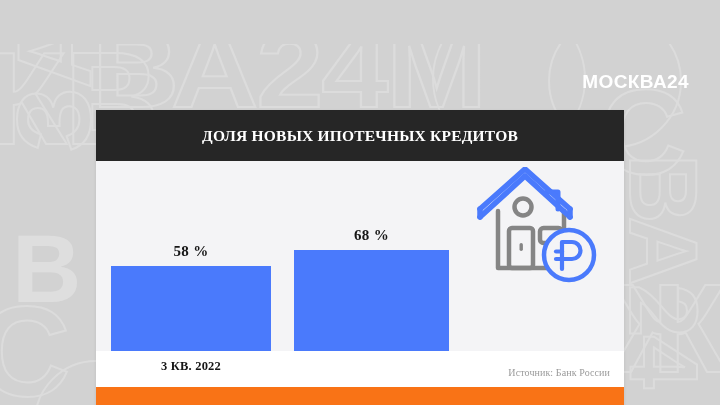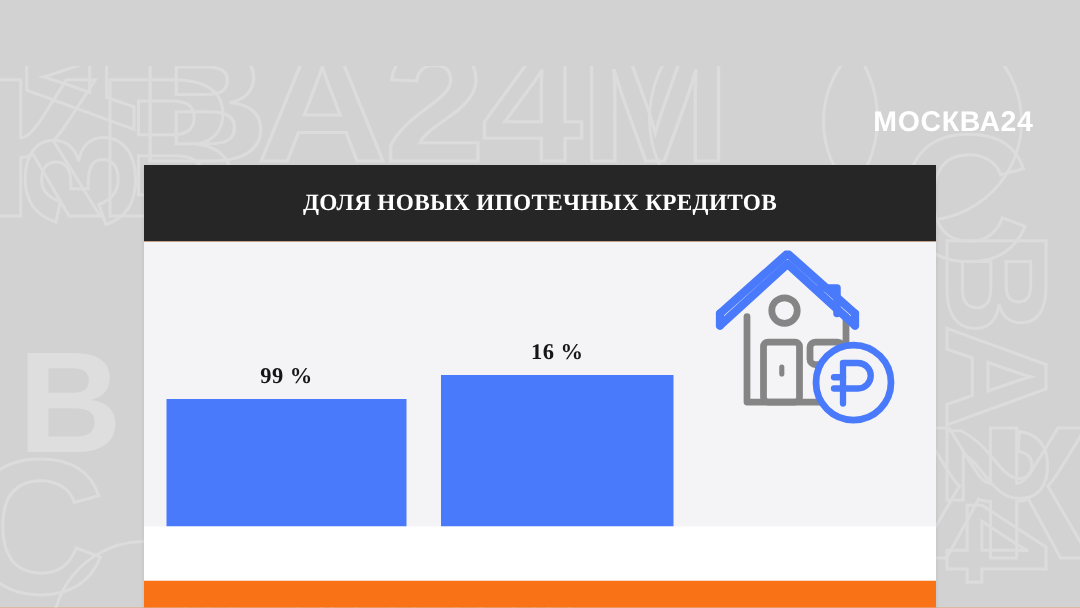--- a/index.html
+++ b/index.html
@@ -237,22 +237,22 @@
   <div class="logo">МОСКВА24</div>
 
   <div class="card">
 
     <div class="card-title">
       <div class="line">ДОЛЯ НОВЫХ ИПОТЕЧНЫХ КРЕДИТОВ</div>
     </div>
 
     <div class="plot">
 
-      <div class="bar-value val-1">99 %</div>
-      <div class="bar-value val-2">16 %</div>
+      <div class="bar-value val-1">58 %</div>
+      <div class="bar-value val-2">68 %</div>
 
       <div class="bar bar-1"></div>
       <div class="bar bar-2"></div>
 
       <div class="house-icon">
         <svg viewBox="0 0 130 125" width="130" height="125" xmlns="http://www.w3.org/2000/svg">
 
           <path d="M22 44 L22 101 L88 101 L88 44" fill="none" stroke="#858585" stroke-width="4.5" stroke-linecap="round" stroke-linejoin="round"></path>
 
           <rect x="33" y="61" width="24" height="40" rx="3" fill="none" stroke="#858585" stroke-width="4.5"></rect>
@@ -272,18 +272,20 @@
 
           <circle cx="93" cy="88" r="25" fill="#f4f4f6" stroke="#4a7afc" stroke-width="4.5"></circle>
           <g stroke="#4a7afc" stroke-width="4.2" fill="none" stroke-linecap="round" stroke-linejoin="round">
             <path d="M86 102 L86 75 L96 75 A8.5 8.5 0 0 1 96 92 L80 92"></path>
             <path d="M80 84.5 L86 84.5"></path>
           </g>
         </svg>
       </div>
 
       <div class="axis-strip">
+        <div class="cat-label cat-1">3 КВ. 2022</div>
       </div>
 
+      <div class="source">Источник: Банк России</div>
     </div>
   </div>
 
 </div>
 
 </body></html>

